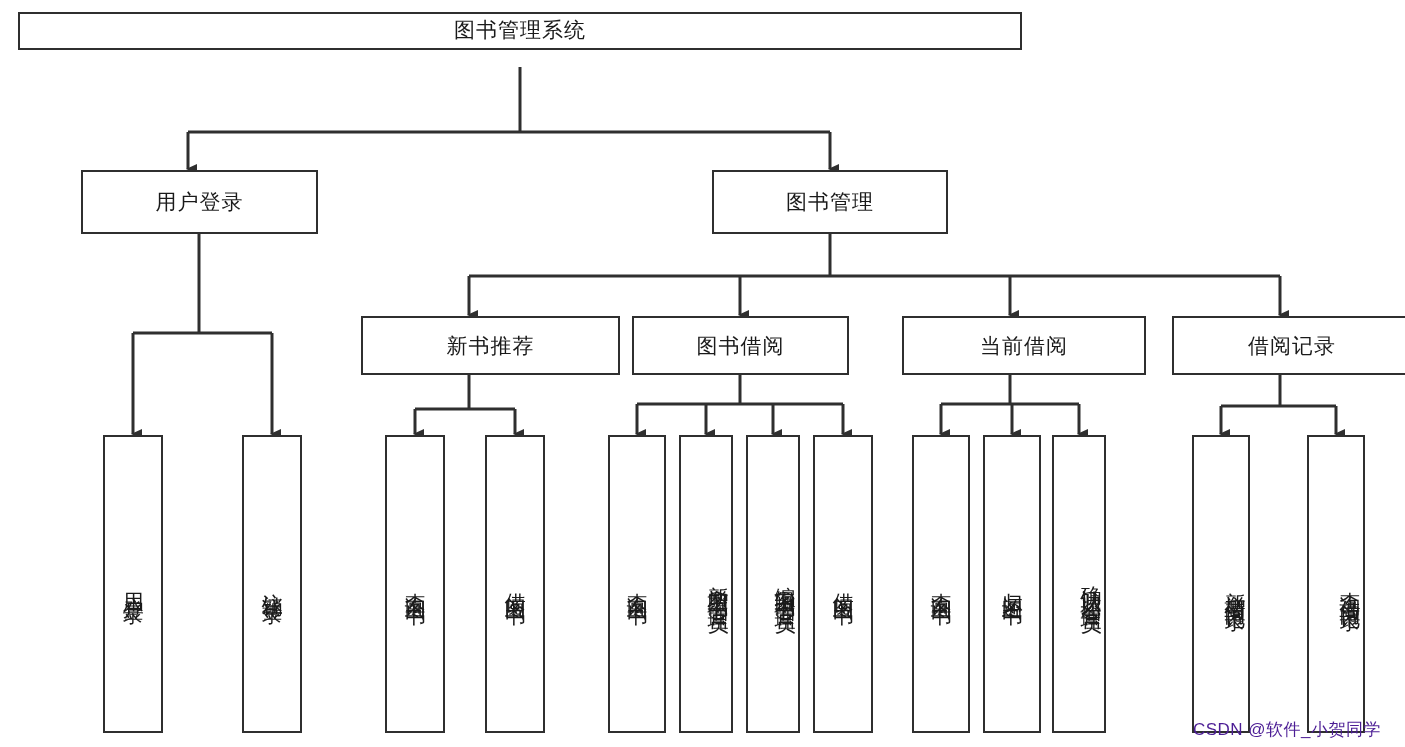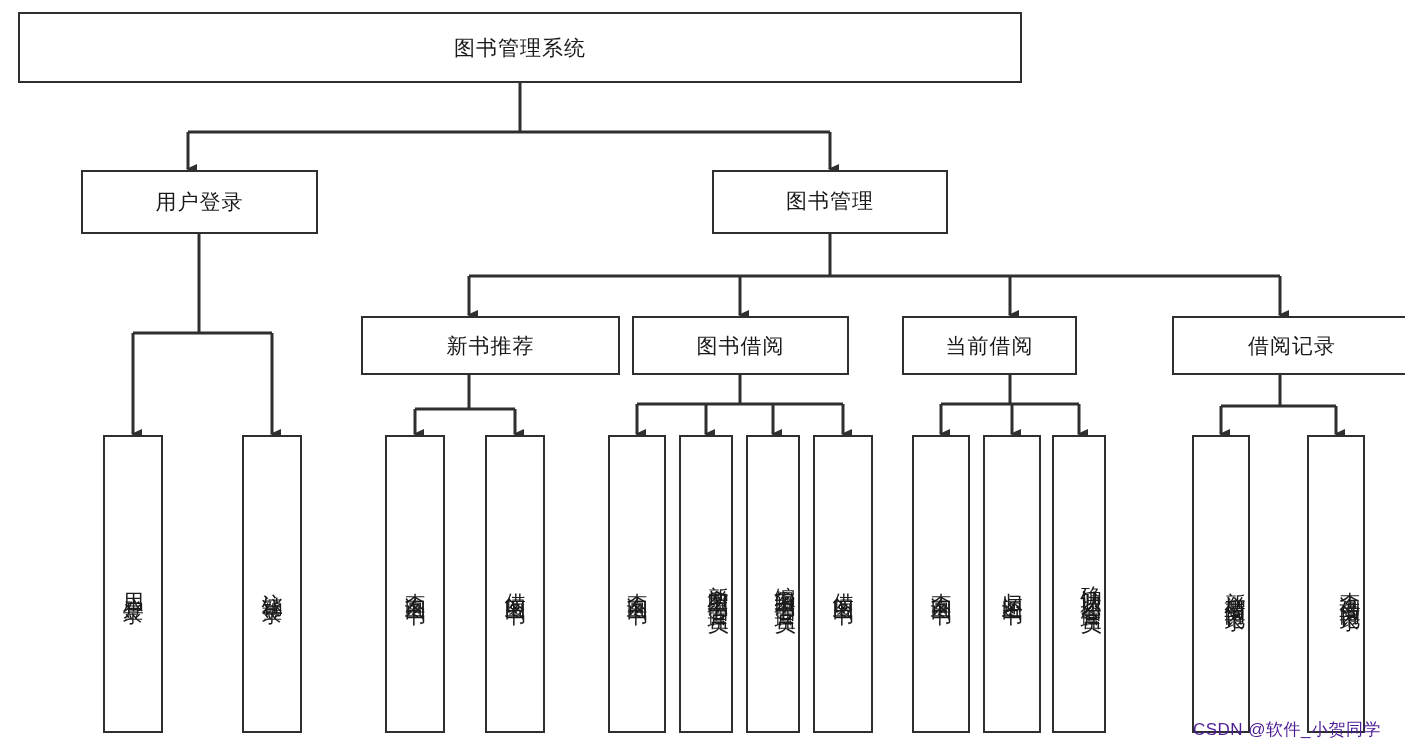--- a/index.html
+++ b/index.html
@@ -110,38 +110,38 @@
         <path d="M941,404 L941,434" marker-end="url(#arrow)"></path>
         <path d="M1012,404 L1012,434" marker-end="url(#arrow)"></path>
         <path d="M1079,404 L1079,434" marker-end="url(#arrow)"></path>
         <path d="M1280,375 L1280,406"></path>
         <path d="M1221,406 L1336,406"></path>
         <path d="M1221,406 L1221,434" marker-end="url(#arrow)"></path>
         <path d="M1336,406 L1336,434" marker-end="url(#arrow)"></path>
       </g>
   </svg>
 
-  <div class="node horizontal" id="n-root" style="left: 18px; top: 12px; width: 1004px; height: 71px;">
+  <div class="node horizontal" id="n-root" style="left: 18px; top: 12px; width: 1004px; height: 38px; font-family: Liberation Serif, serif;">
     <span class="nodelabel">图书管理系统</span>
   </div>
 
   <div class="node horizontal" id="n-l2-0" style="left: 81px; top: 170px; width: 237px; height: 64px;">
     <span class="nodelabel">用户登录</span>
   </div>
-  <div class="node horizontal" id="n-l2-1" style="left: 712px; top: 170px; width: 236px; height: 64px; font-family: Liberation Serif, serif;">
+  <div class="node horizontal" id="n-l2-1" style="left: 712px; top: 170px; width: 236px; height: 64px;">
     <span class="nodelabel">图书管理</span>
   </div>
 
   <div class="node horizontal" id="n-l3-0" style="left: 361px; top: 316px; width: 259px; height: 59px;">
     <span class="nodelabel">新书推荐</span>
   </div>
   <div class="node horizontal" id="n-l3-1" style="left: 632px; top: 316px; width: 217px; height: 59px;">
     <span class="nodelabel">图书借阅</span>
   </div>
-  <div class="node horizontal" id="n-l3-2" style="left: 902px; top: 316px; width: 175px; height: 59px;">
+  <div class="node horizontal" id="n-l3-2" style="left: 902px; top: 316px; width: 244px; height: 59px;">
     <span class="nodelabel">当前借阅</span>
   </div>
   <div class="node horizontal" id="n-l3-3" style="left: 1172px; top: 316px; width: 240px; height: 59px;">
     <span class="nodelabel">借阅记录</span>
   </div>
 
   <div class="node vertical midalign" id="n-leaf-0" style="left: 103px; top: 435px; width: 60px; height: 298px;">
     <span class="nodelabel">用户登录</span>
   </div>
   <div class="node vertical midalign" id="n-leaf-1" style="left: 242px; top: 435px; width: 60px; height: 298px;">

